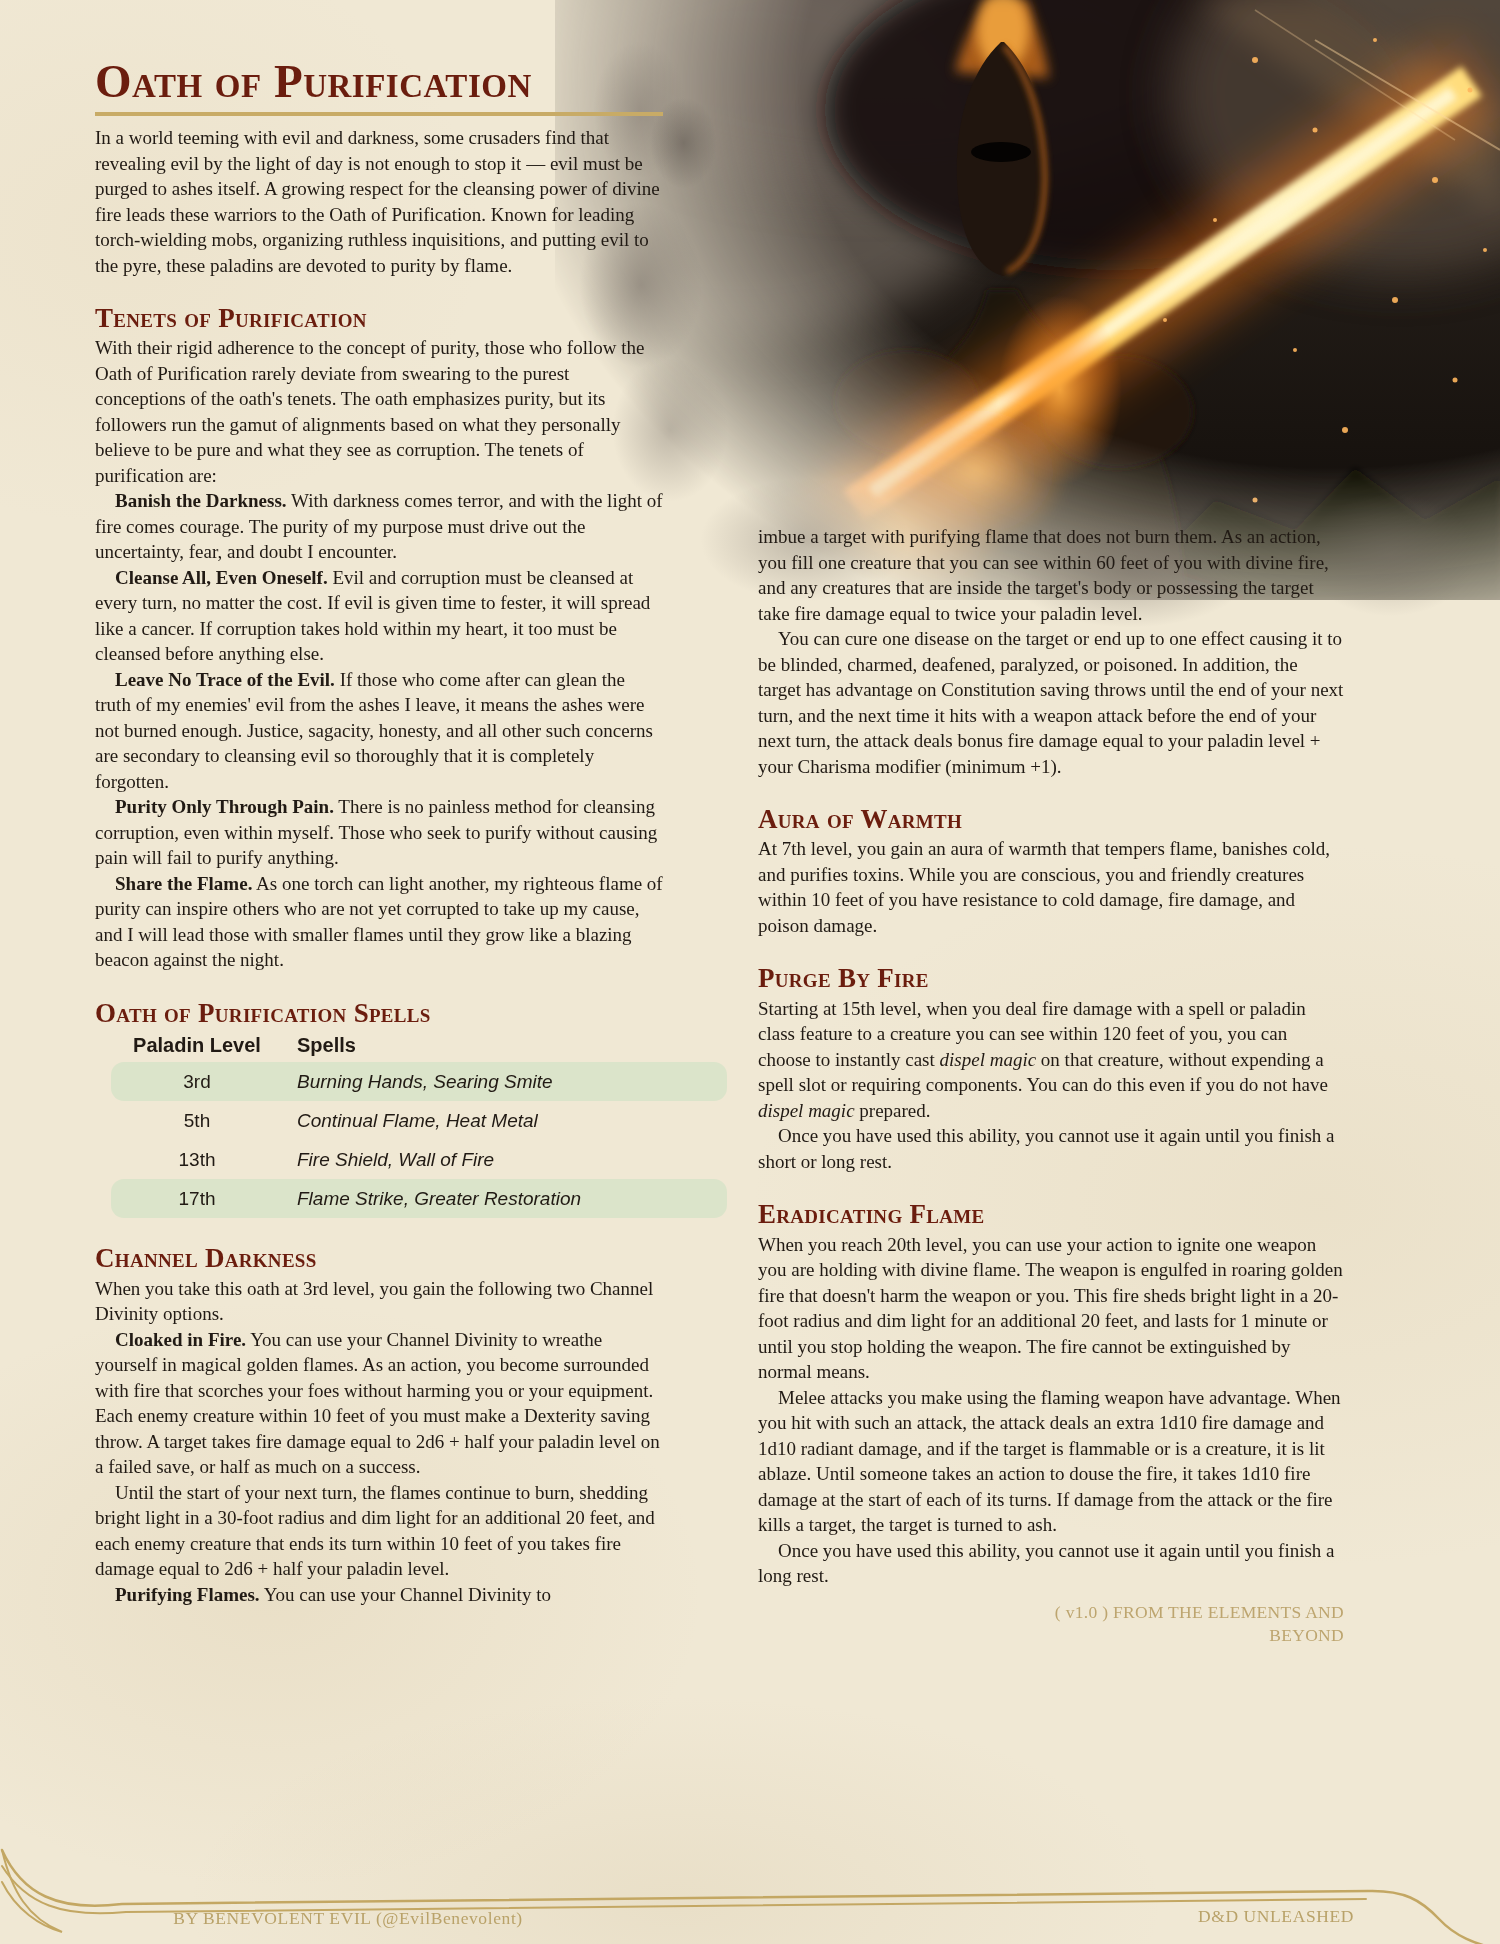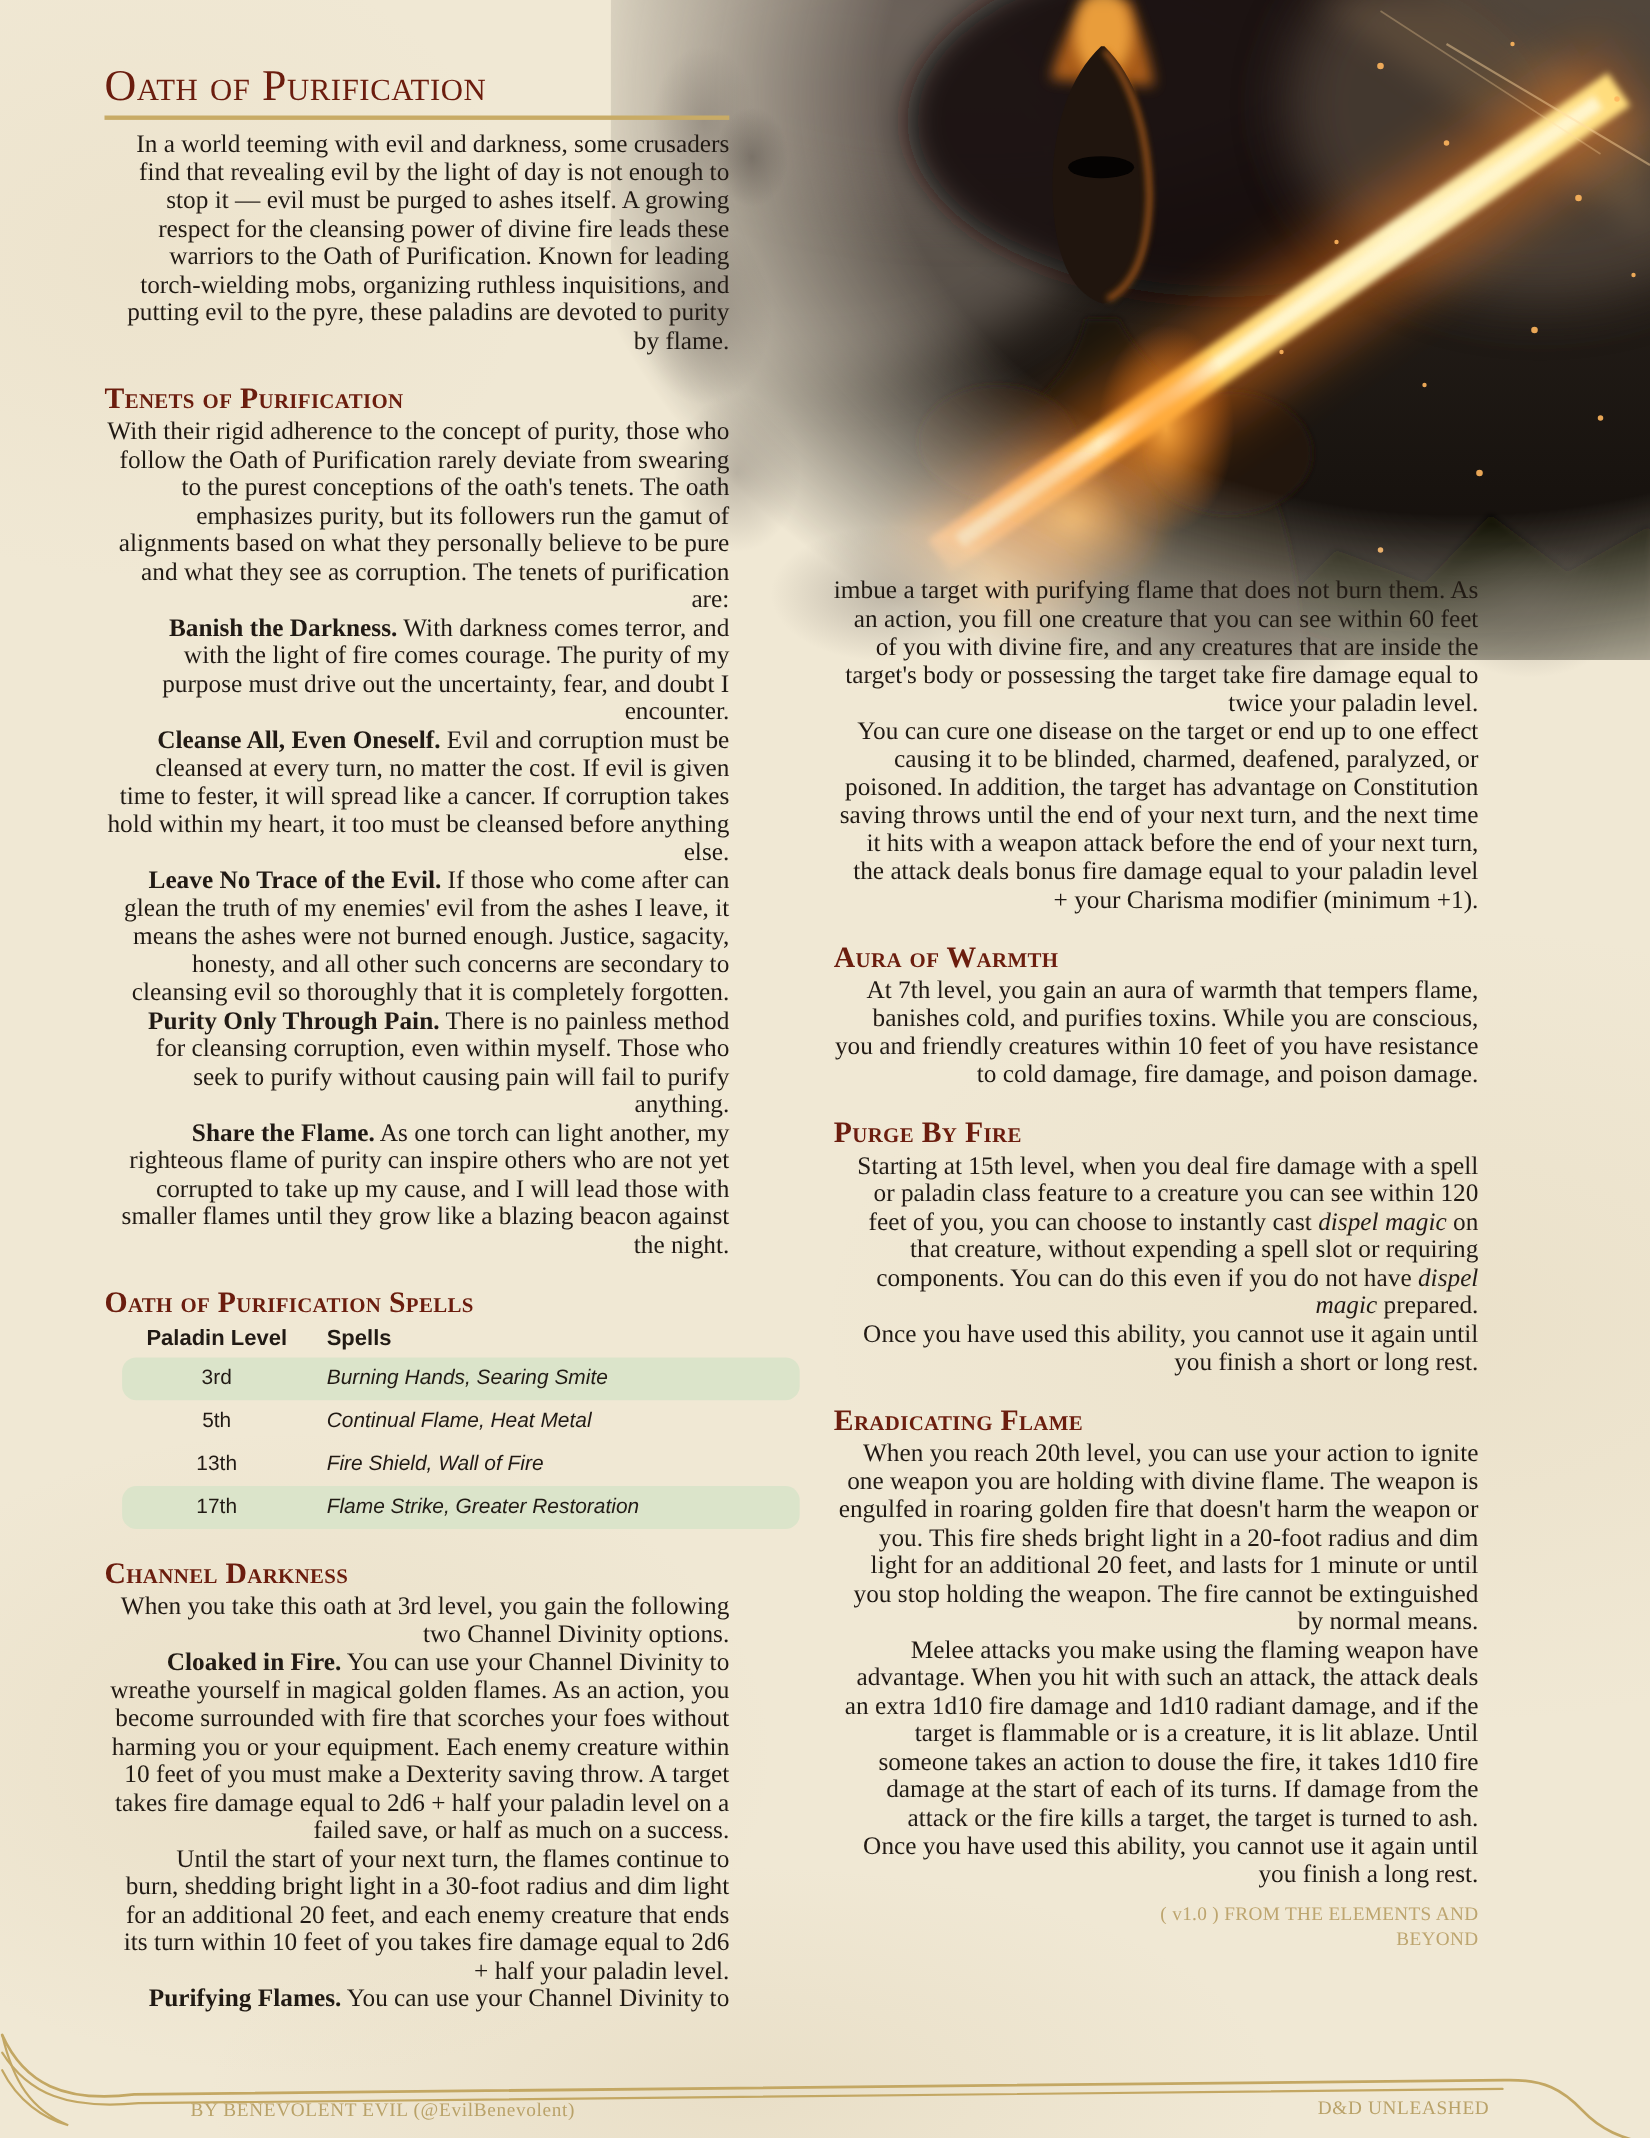--- a/index.html
+++ b/index.html
@@ -26,26 +26,26 @@
   .sp2{left:556px;top:170px;width:170px;height:230px;background:radial-gradient(closest-side, rgba(110,102,94,.5), rgba(110,102,94,0) 72%);}
   .sp3{left:590px;top:330px;width:160px;height:200px;}
   .sp4{left:660px;top:455px;width:290px;height:170px;}
   .sp5{left:960px;top:490px;width:340px;height:160px;background:radial-gradient(closest-side, rgba(122,114,105,.5), rgba(122,114,105,0) 72%);}
   .sp6{left:1270px;top:470px;width:240px;height:170px;}
   .sp7{left:636px;top:78px;width:95px;height:130px;background:radial-gradient(closest-side, rgba(92,85,78,.55), rgba(92,85,78,0) 70%);}
   
   .col{position:absolute;z-index:3;}
   .col-left{left:95px;top:58px;width:568px;}
   .col-right{left:758px;top:524px;width:586px;}
-  h1{margin:0;font-size:40px;line-height:1;font-weight:400;font-variant:small-caps;
+  h1{margin:0;font-size:47px;line-height:1;font-weight:700;font-variant:small-caps;
      color:#6b1d0e;letter-spacing:.5px;}
   .rule{height:4px;background:#c8ab66;margin:7px 0 9px;}
   h2{margin:26px 0 3px;font-size:27px;line-height:1.05;font-weight:700;font-variant:small-caps;
      color:#6b1d0e;letter-spacing:.3px;}
-  p{margin:0;font-size:23px;line-height:25.5px;text-align:right;}
+  p{margin:0;font-size:19px;line-height:25.5px;}
   p.indent{text-indent:20px;}
   b.lead{font-weight:700;}
   
   .spell-table{margin:4px 0 2px 16px;width:616px;font-family:"Liberation Sans",sans-serif;}
   .t-head{display:flex;font-weight:700;font-size:20px;padding:3px 0 5px;}
   .t-head .h-level{width:172px;text-align:center;}
   .t-head .h-spells{padding-left:14px;}
   .t-row{display:flex;align-items:center;height:39px;font-size:19px;border-radius:13px;}
   .t-row.shaded{background:#dbe4ca;}
   .c-level{width:172px;text-align:center;}

